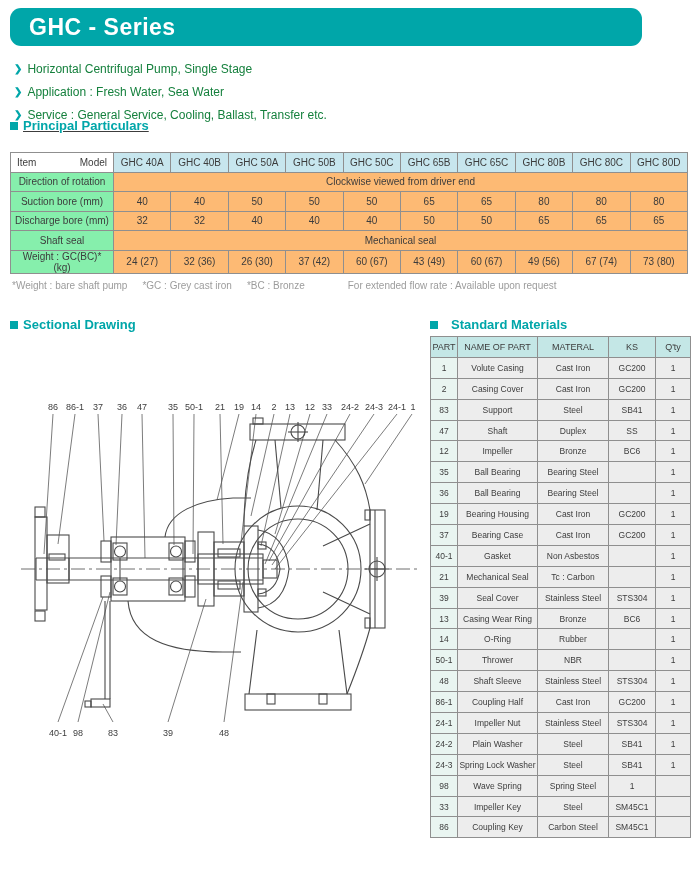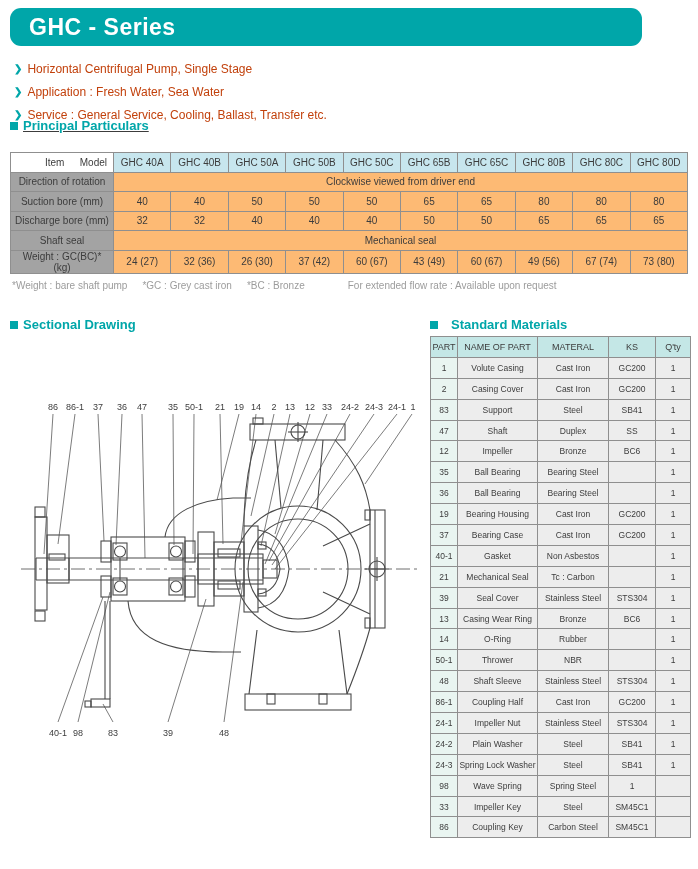--- a/index.html
+++ b/index.html
@@ -14,35 +14,35 @@
   .title-band {
     position:absolute; left:10px; top:8px; width:632px; height:38px;
     background:#00a6a9; border-radius:11px; display:flex; align-items:center;
   }
   .title-band .title { color:#ffffff; font-size:23px; font-weight:bold; padding-left:19px; letter-spacing:0.5px; }
 
   
   .intro { position:absolute; left:14px; top:57px; }
   .bullet-row { display:flex; align-items:center; height:23px; }
   .bullet-arrow { color:#00a6a9; font-size:10px; font-weight:bold; margin-right:5px; line-height:1; }
-  .bullet-text { font-size:12px; color:#c2410c; }
+  .bullet-text { font-size:12px; color:#15803d; }
 
   
   .sec-heading { position:absolute; display:flex; align-items:center; }
   .sq { width:8px; height:8px; background:#00a6a9; display:inline-block; margin-right:5px; }
   .sec-heading .h-text { color:#00a6a9; font-size:13px; font-weight:bold; }
 
   
   table { border-collapse:collapse; table-layout:fixed; }
   .principal { position:absolute; left:10px; top:152px; width:678px; border:1.5px solid #6f6f6f; }
   .principal td { border:1px solid #8f8f8f; height:19.5px; text-align:center; font-size:10px; padding:0 2px; }
   .p-corner { background:#ffffff; }
-  .p-corner .corner-wrap { display:flex; justify-content:space-between; padding:0 4px;margin-left:28px; }
+  .p-corner .corner-wrap { display:flex; justify-content:space-between; padding:0 4px; }
   .p-model { background:#c7e6ee; }
-  .p-label { background:#a3a3a3; }
+  .p-label { background:#86efac; }
   .p-val, .p-span { background:#fdba74; }
 
   .footnotes { position:absolute; left:12px; top:280px; font-size:10px; color:#9c9c9c; white-space:nowrap; }
   .footnotes .fn { margin-right:15px; }
   .footnotes .fn-far { margin-left:28px;margin-top:22px; }
 
   
   .materials { position:absolute; left:430px; top:336px; width:260px; border:1.5px solid #6f6f6f; }
   .materials td { border:1px solid #8f8f8f; height:20.9px; text-align:center; font-size:8.5px; padding:0 1px; background:#ededed; }
   .materials .m-h { background:#c4e7e6; font-size:9px; }

